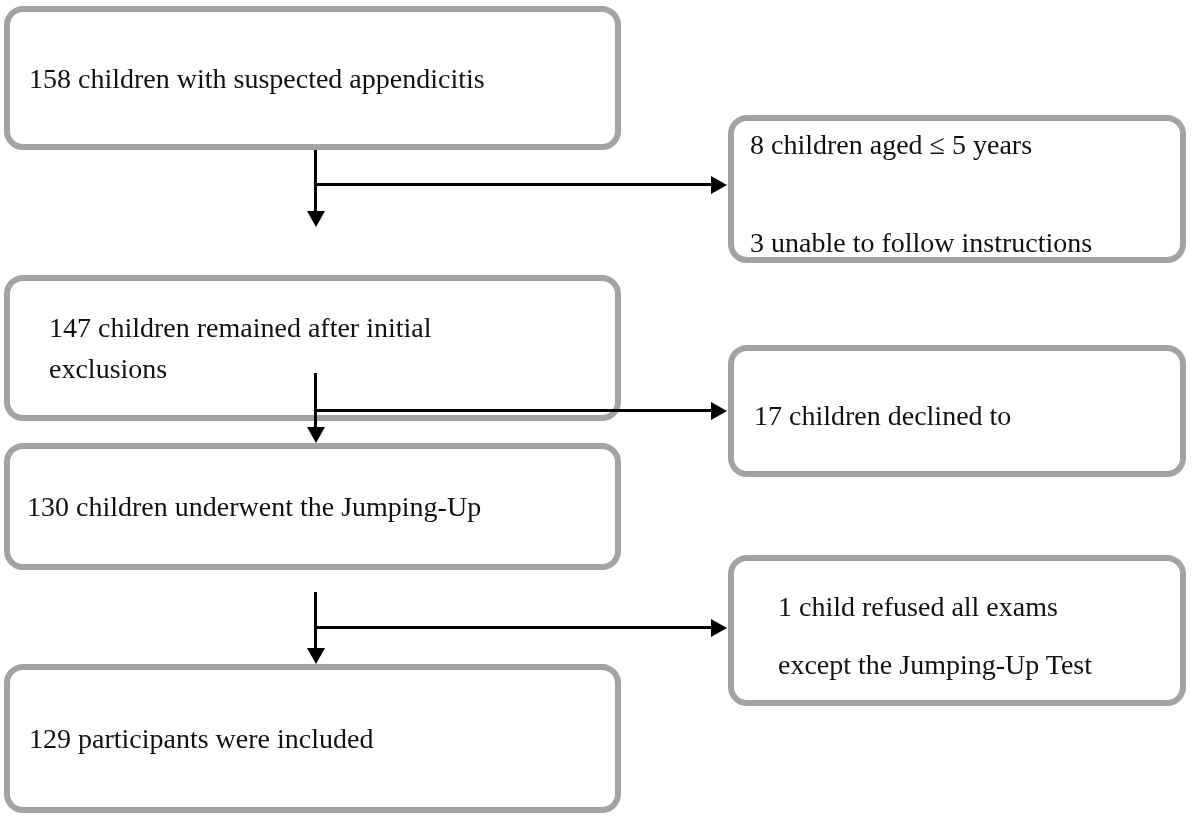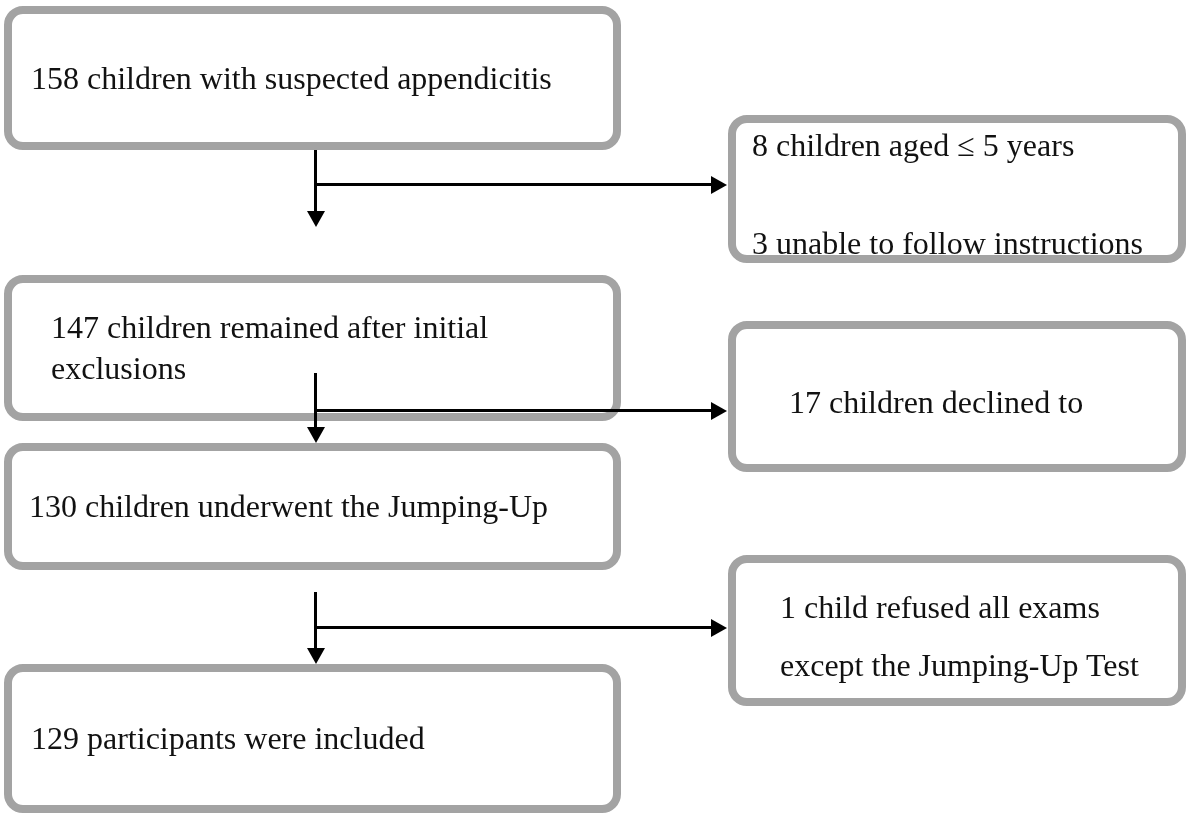--- a/index.html
+++ b/index.html
@@ -12,42 +12,42 @@
     width: 1200px;
     height: 818px;
     background: #ffffff;
     font-family: "Liberation Serif", "DejaVu Serif", serif;
     color: #111111;
     overflow: hidden;
   }
   .box {
     position: absolute;
     box-sizing: border-box;
-    border: 8px solid #a3a3a3;
+    border: 6px solid #a3a3a3;
     border-radius: 19px;
     background: #ffffff;
     display: flex;
     flex-direction: column;
     justify-content: center;
-    font-size: 32px;
+    font-size: 28px;
   }
   .box .line {
     display: block;
     white-space: nowrap;
   }
   
   .main { left: 4px; width: 617px; line-height: 41px; }
   .b1 { top: 6px;   height: 144px; padding-left: 19px; }
   .b2 { top: 227px; height: 146px; padding-left: 39px; margin-top: 48px; }
   .b3 { top: 443px; height: 127px; padding-left: 17px; }
   .b4 { top: 664px; height: 149px; padding-left: 19px; }
   
   .excl { left: 728px; width: 458px; line-height: 58px; padding-top: 10px; }
   .r1 { top: 115px; height: 148px; padding-left: 16px; gap: 40px; }
-  .r2 { top: 321px; height: 151px; padding-left: 53px; }
+  .r2 { top: 345px; height: 132px; padding-left: 20px; }
   .r3 { top: 555px; height: 151px; padding-left: 44px; }
   
   .varrow {
     position: absolute;
     left: 314px;
     width: 3px;
     background: #000000;
   }
   .varrow::after {
     content: "";

